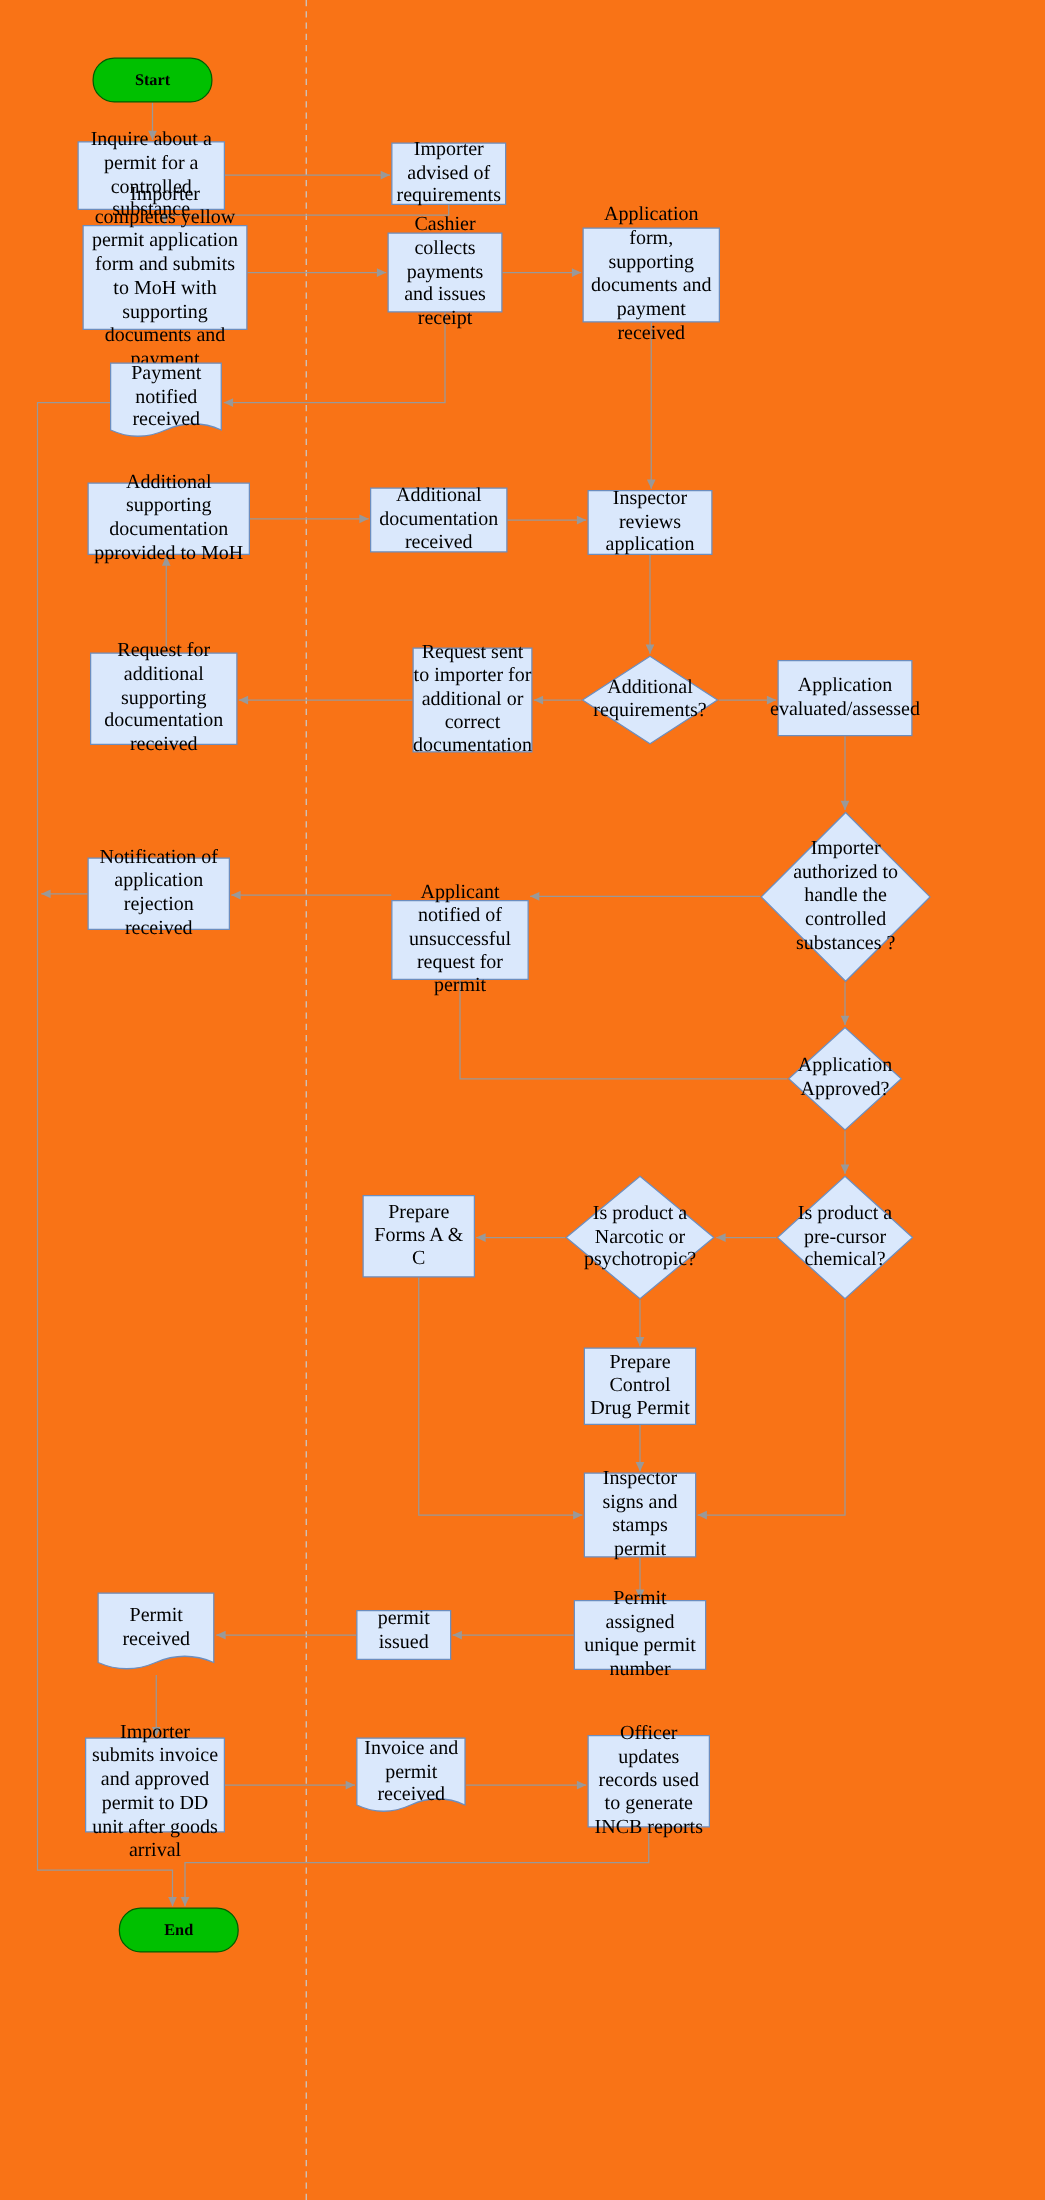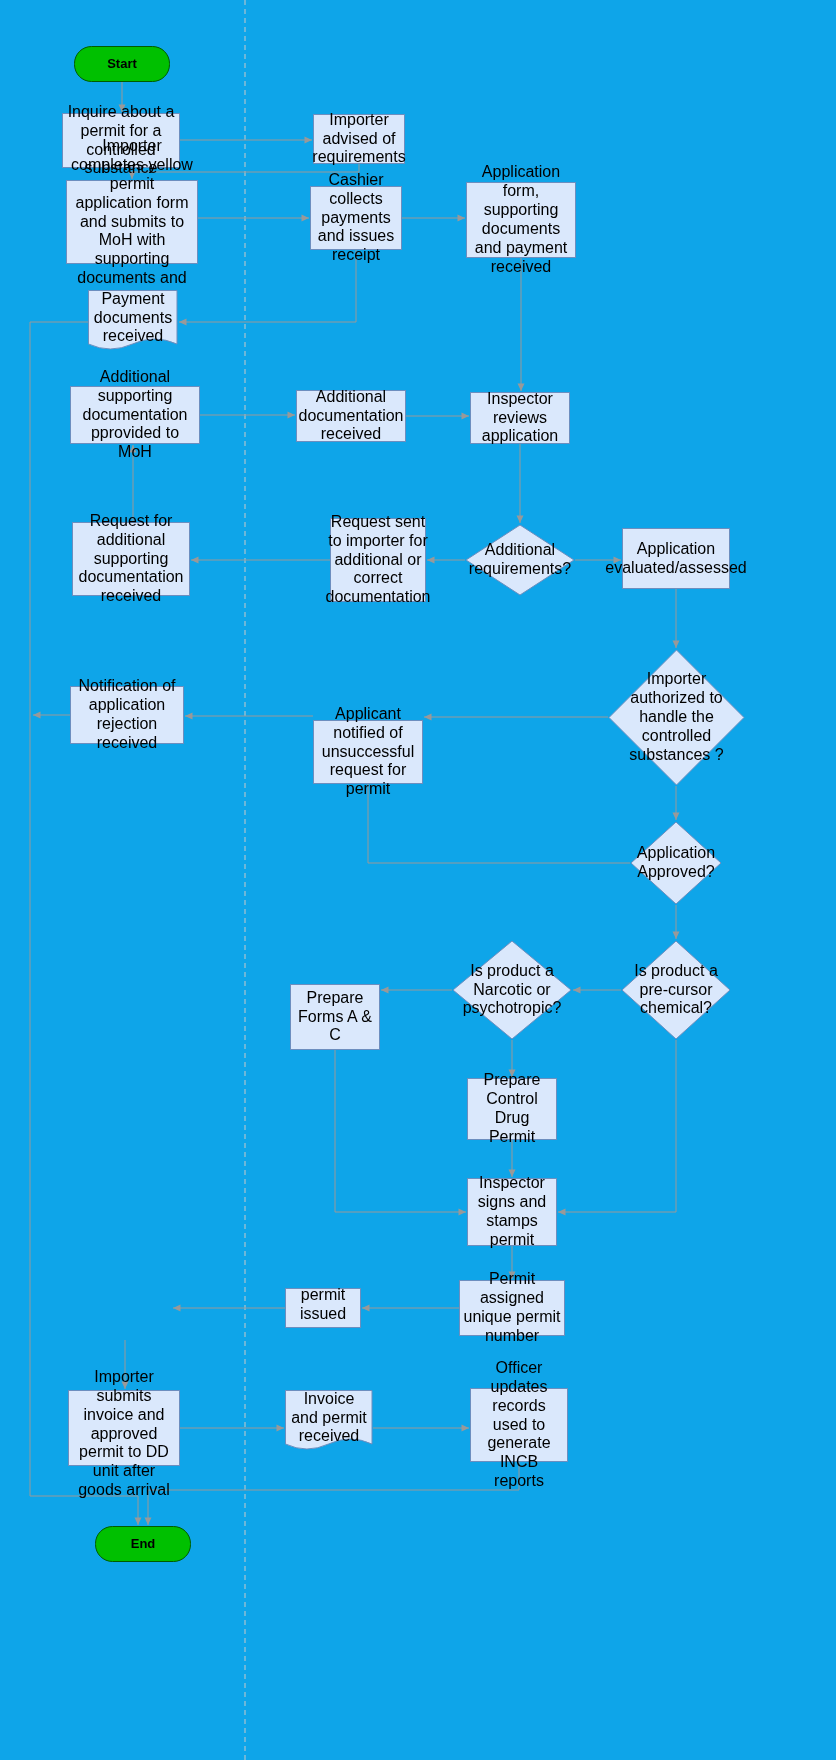--- a/index.html
+++ b/index.html
@@ -1,17 +1,17 @@
 <!DOCTYPE html>
 <html><head>
 <meta charset="utf-8">
 <style>
   html,body{margin:0;padding:0;background:#000;}
-  #canvas{position:relative;width:836px;height:1760px;background:#0ea5e9;
-          font-family:Liberation Sans, sans-serif;overflow:hidden;}
+  #canvas{position:relative;width:836px;height:1760px;background:#f97316;
+          font-family:Liberation Serif, serif;overflow:hidden;}
   #edges{position:absolute;top:0;left:0;}
   #nodes{position:absolute;top:0;left:0;width:836px;height:1760px;}
   .node{position:absolute;}
   .node svg{position:absolute;top:0;left:0;overflow:visible;display:block;}
   .label{position:absolute;inset:0;display:flex;align-items:center;justify-content:center;
          text-align:center;font-size:16px;line-height:1.18;color:#000;
          padding:2px 4px;box-sizing:border-box;}
   .rounded .label{font-weight:bold;font-size:13px;}
   .document .label{padding-bottom:10px;}
   .diamond .label{padding:2px 12px;}
@@ -99,21 +99,21 @@
       <div class="node rect" style="left: 466px; top: 182px; width: 110px; height: 76px;">
         <svg width="110" height="76">
           <rect x="0.5" y="0.5" width="109" height="75" fill="#dae8fc" stroke="#6c8ebf"></rect>
         </svg>
         <div class="label">Application form, supporting documents and payment received</div>
       </div>
       <div class="node document" style="left: 88px; top: 290px; width: 90px; height: 64px;">
         <svg width="90" height="64">
           <path d="M0.5,0.5 L89,0.5 L89,54 Q66.75,44 44.5,54 Q22.25,64 0.5,54 Z" fill="#dae8fc" stroke="#6c8ebf"></path>
         </svg>
-        <div class="label">Payment documents received</div>
+        <div class="label">Payment notified received</div>
       </div>
       <div class="node rect" style="left: 70px; top: 386px; width: 130px; height: 58px;">
         <svg width="130" height="58">
           <rect x="0.5" y="0.5" width="129" height="57" fill="#dae8fc" stroke="#6c8ebf"></rect>
         </svg>
         <div class="label">Additional supporting documentation pprovided to MoH</div>
       </div>
       <div class="node rect" style="left: 296px; top: 390px; width: 110px; height: 52px;">
         <svg width="110" height="52">
           <rect x="0.5" y="0.5" width="109" height="51" fill="#dae8fc" stroke="#6c8ebf"></rect>
@@ -179,21 +179,21 @@
           <polygon points="55,1 109,50 55,99 1,50" fill="#dae8fc" stroke="#6c8ebf"></polygon>
         </svg>
         <div class="label">Is product a pre-cursor chemical?</div>
       </div>
       <div class="node diamond" style="left: 452px; top: 940px; width: 120px; height: 100px;">
         <svg width="120" height="100">
           <polygon points="60,1 119,50 60,99 1,50" fill="#dae8fc" stroke="#6c8ebf"></polygon>
         </svg>
         <div class="label">Is product a Narcotic or psychotropic?</div>
       </div>
-      <div class="node rect" style="left: 290px; top: 984px; width: 90px; height: 66px;">
+      <div class="node rect" style="left: 290px; top: 956px; width: 90px; height: 66px;">
         <svg width="90" height="66">
           <rect x="0.5" y="0.5" width="89" height="65" fill="#dae8fc" stroke="#6c8ebf"></rect>
         </svg>
         <div class="label">Prepare Forms A &amp; C</div>
       </div>
       <div class="node rect" style="left: 467px; top: 1078px; width: 90px; height: 62px;">
         <svg width="90" height="62">
           <rect x="0.5" y="0.5" width="89" height="61" fill="#dae8fc" stroke="#6c8ebf"></rect>
         </svg>
         <div class="label">Prepare Control Drug Permit</div>
@@ -208,20 +208,26 @@
         <svg width="106" height="56">
           <rect x="0.5" y="0.5" width="105" height="55" fill="#dae8fc" stroke="#6c8ebf"></rect>
         </svg>
         <div class="label">Permit assigned unique permit number</div>
       </div>
       <div class="node rect" style="left: 285px; top: 1288px; width: 76px; height: 34px;">
         <svg width="76" height="40">
           <rect x="0.5" y="0.5" width="75" height="39" fill="#dae8fc" stroke="#6c8ebf"></rect>
         </svg>
         <div class="label">permit issued</div>
+      </div>
+      <div class="node document" style="left: 78px; top: 1274px; width: 94px; height: 66px;">
+        <svg width="94" height="66">
+          <path d="M0.5,0.5 L93,0.5 L93,56 Q69.75,46 46.5,56 Q23.25,66 0.5,56 Z" fill="#dae8fc" stroke="#6c8ebf"></path>
+        </svg>
+        <div class="label">Permit received</div>
       </div>
       <div class="node rect" style="left: 68px; top: 1390px; width: 112px; height: 88px;">
         <svg width="112" height="76">
           <rect x="0.5" y="0.5" width="111" height="75" fill="#dae8fc" stroke="#6c8ebf"></rect>
         </svg>
         <div class="label">Importer submits invoice and approved permit to DD unit after goods arrival</div>
       </div>
       <div class="node document" style="left: 285px; top: 1390px; width: 88px; height: 64px;">
         <svg width="88" height="64">
           <path d="M0.5,0.5 L87,0.5 L87,54 Q65.25,44 43.5,54 Q21.75,64 0.5,54 Z" fill="#dae8fc" stroke="#6c8ebf"></path>

